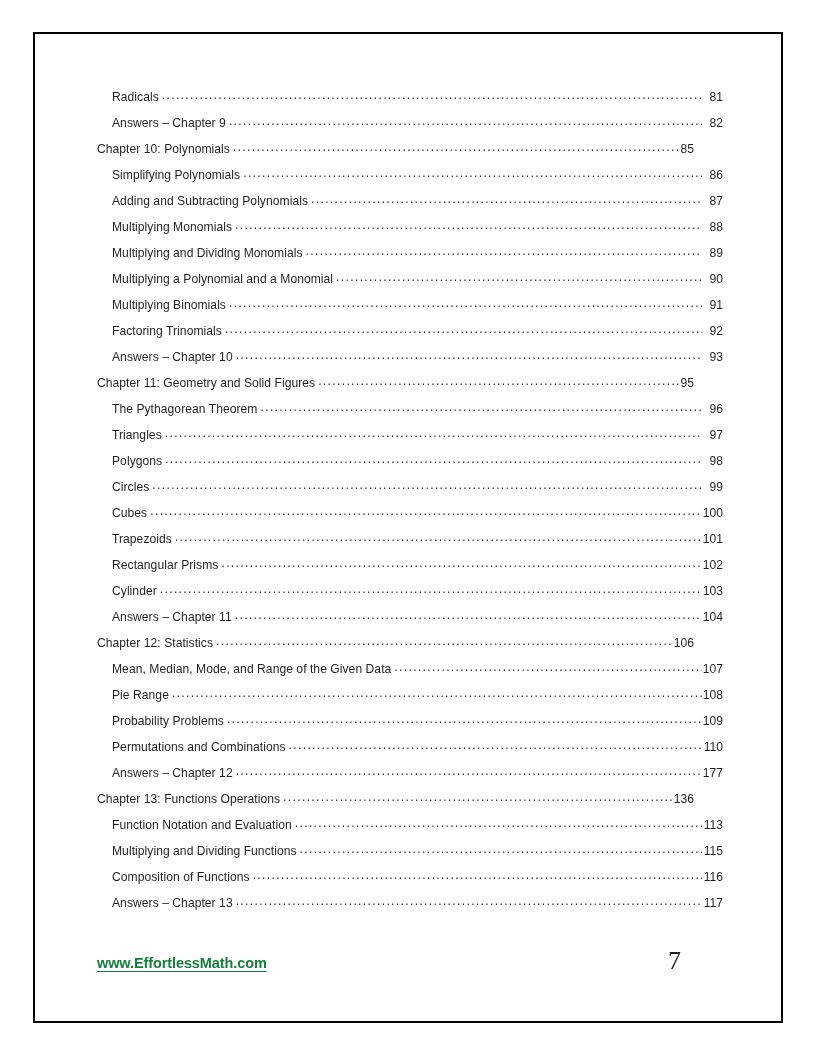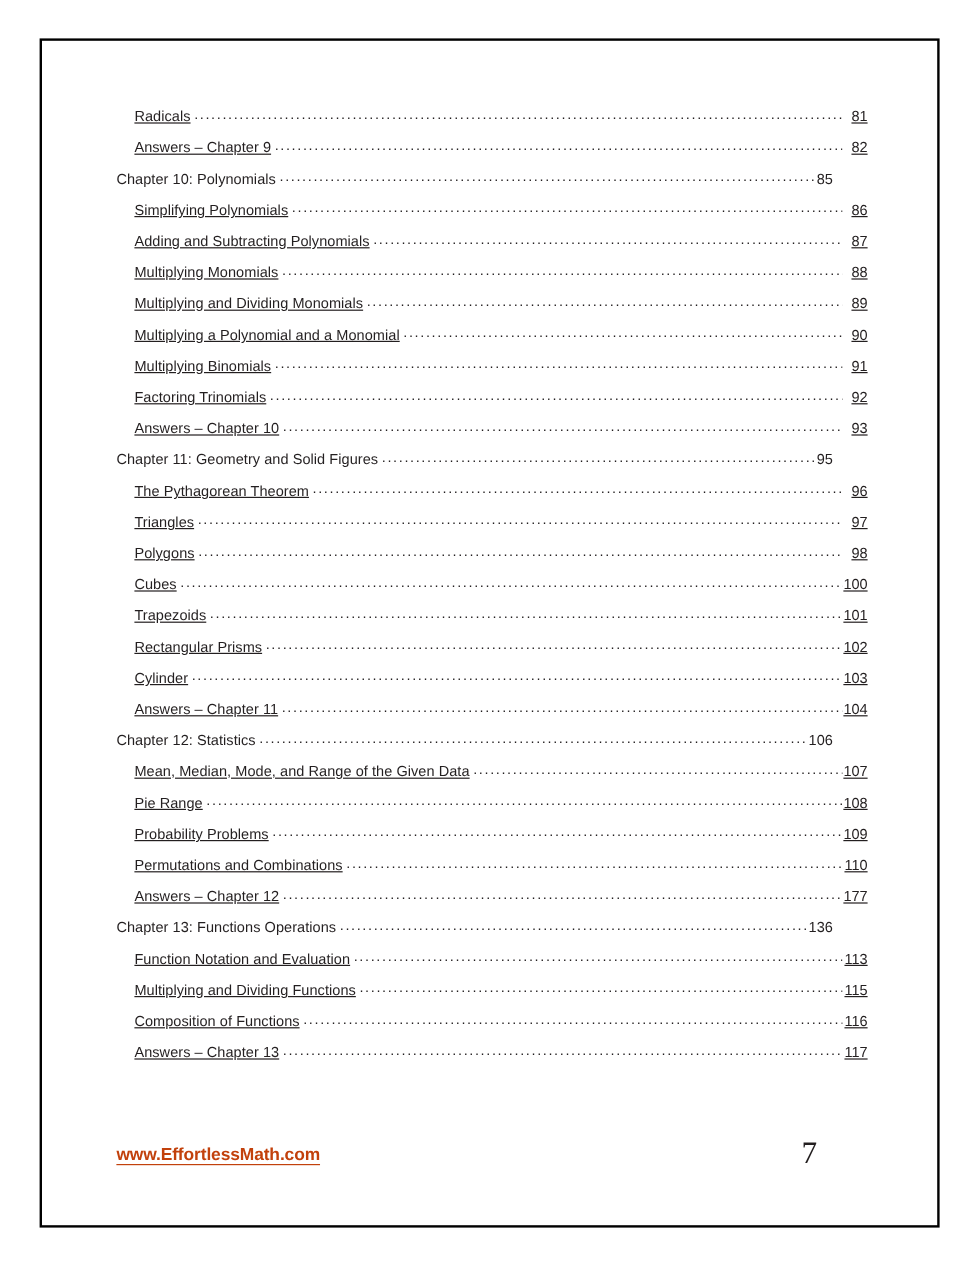--- a/index.html
+++ b/index.html
@@ -42,21 +42,20 @@
     overflow: hidden;
   }
   
   .toc-row.chapter {
     padding-left: 62px;
     padding-right: 87px;
   }
   .toc-row.sub {
     padding-left: 77px;
     padding-right: 58px;
-    text-decoration: underline;
   }
   .toc-title {
     flex: 0 0 auto;
     letter-spacing: 0.05px;
   }
   .toc-leader {
     flex: 1 1 auto;
     overflow: hidden;
     margin: 0 1px 0 3px;
     position: relative;
@@ -88,21 +87,21 @@
     height: 40px;
   }
   #footer-url {
     position: absolute;
     left: 62px;
     top: 4px;
     font-size: 14.5px;
     font-weight: bold;
     text-decoration: underline;
     text-underline-offset: 3px;
-    color: #c2410c;
+    color: #15803d;
     letter-spacing: -0.1px;
   }
   #footer-pagenum {
     position: absolute;
     left: 633px;
     top: -5px;
     font-size: 26px;
     font-family: "Liberation Serif", serif;
     color: #231f20;
   }
@@ -182,20 +181,25 @@
         <span class="toc-title">Triangles</span>
         <span class="toc-leader"></span>
         <span class="toc-page">97</span>
       </div>
       <div class="toc-row sub">
         <span class="toc-title">Polygons</span>
         <span class="toc-leader"></span>
         <span class="toc-page">98</span>
       </div>
       <div class="toc-row sub">
+        <span class="toc-title">Circles</span>
+        <span class="toc-leader"></span>
+        <span class="toc-page">99</span>
+      </div>
+      <div class="toc-row sub">
         <span class="toc-title">Cubes</span>
         <span class="toc-leader"></span>
         <span class="toc-page">100</span>
       </div>
       <div class="toc-row sub">
         <span class="toc-title">Trapezoids</span>
         <span class="toc-leader"></span>
         <span class="toc-page">101</span>
       </div>
       <div class="toc-row sub">

